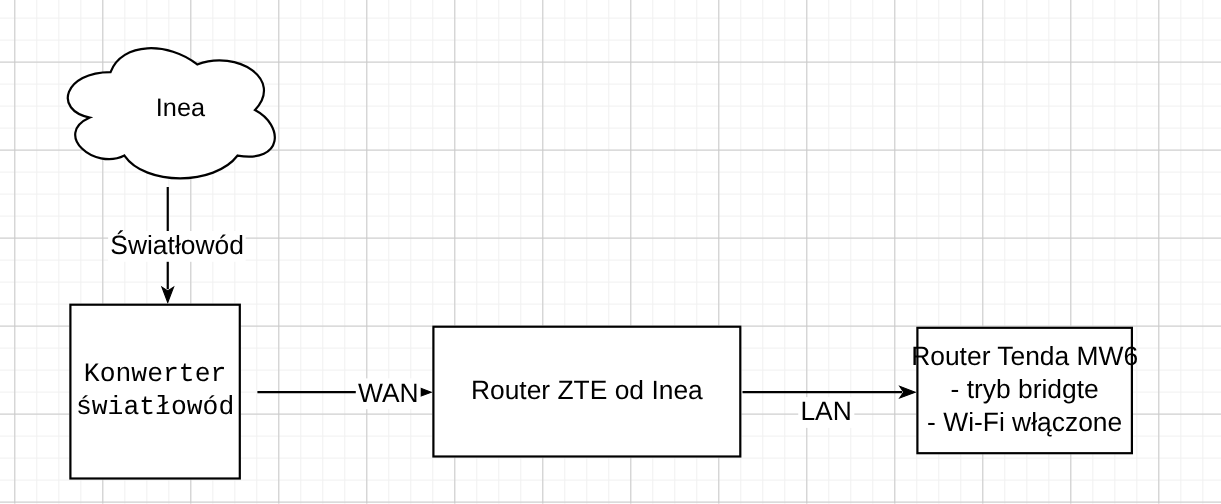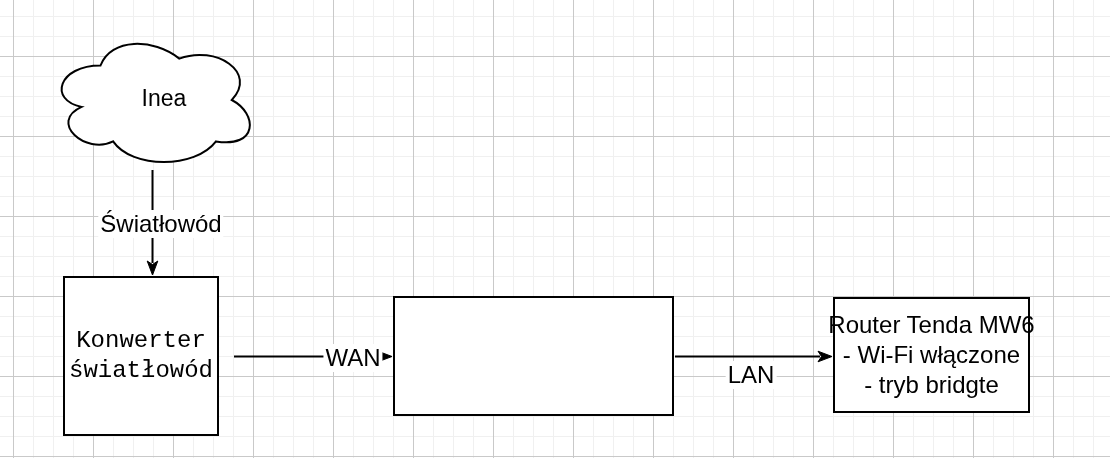--- a/index.html
+++ b/index.html
@@ -90,25 +90,26 @@
   </svg>
 
   <div class="cloud-label">Inea</div>
 
   <div class="node node-konwerter">
     <div>Konwerter</div>
     <div>światłowód</div>
   </div>
 
   <div class="node node-zte">
+    <div>Router ZTE od Inea</div>
   </div>
 
   <div class="node node-tenda">
     <div>Router Tenda MW6</div>
+    <div>- tryb bridgte</div>
     <div>- Wi-Fi włączone</div>
-    <div>- tryb bridgte</div>
   </div>
 
   <div class="edge-label edge-label-swiatlowod">Światłowód</div>
   <div class="edge-label edge-label-wan">WAN</div>
   <div class="edge-label edge-label-lan">LAN</div>
 
 </div>
 
 </body></html>

